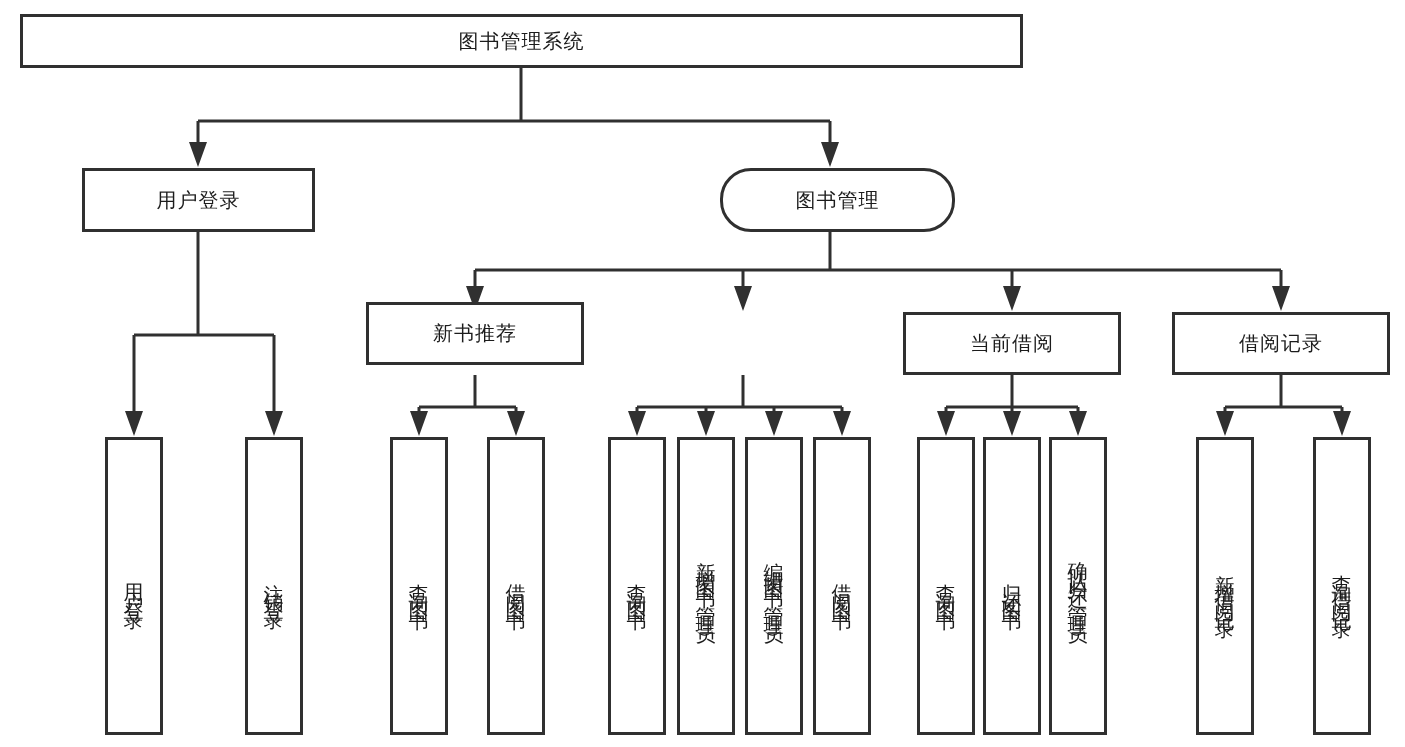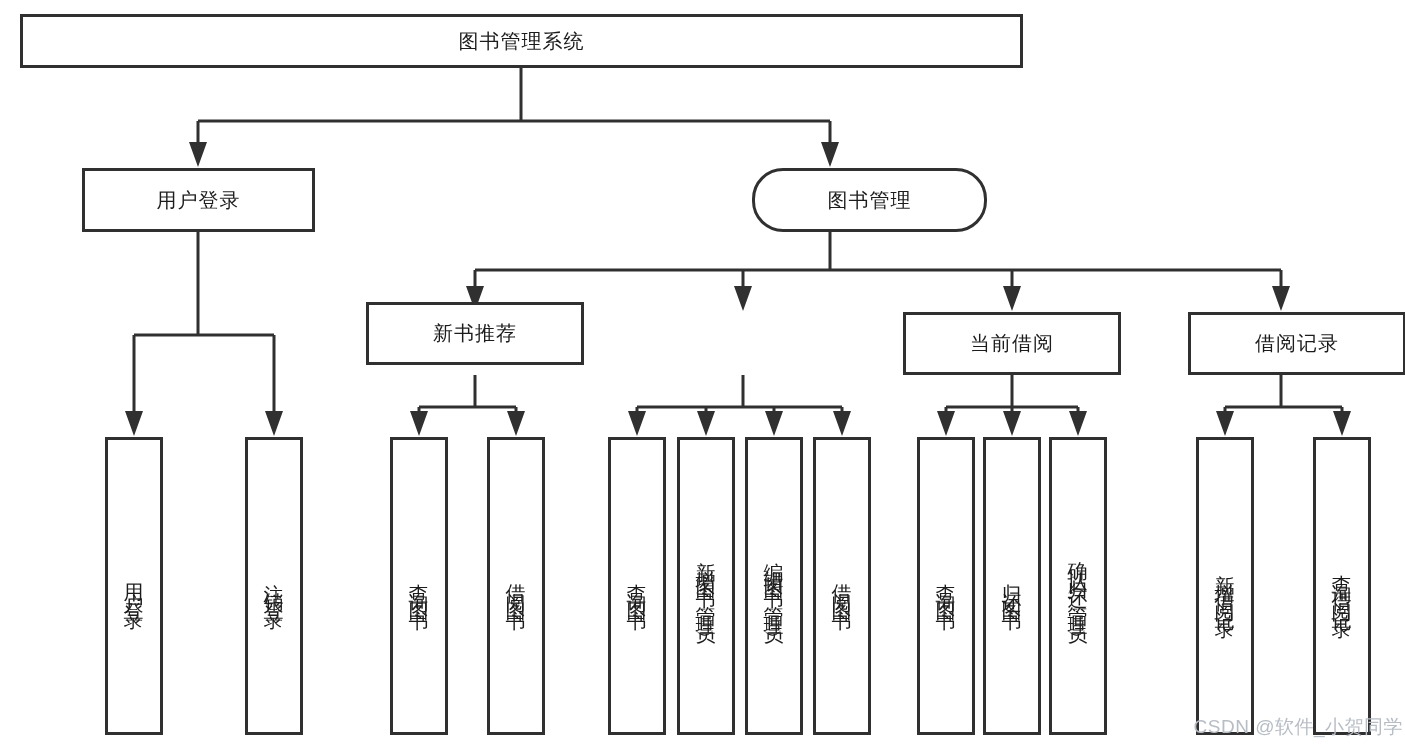--- a/index.html
+++ b/index.html
@@ -55,25 +55,25 @@
     top:715px;right:2px;
     font-size:19px;
     line-height:24px;
     color:var(--wm);
     letter-spacing:0.5px;
     z-index:5;
   }
   
   .n-root{left:20px;top:14px;width:1003px;height:54px;}
   .n-user{left:82px;top:168px;width:233px;height:64px;}
-  .n-book{left:752px;top:168px;width:235px;height:64px;border-radius:31px;}
+  .n-book{left:720px;top:168px;width:235px;height:64px;border-radius:31px;}
   .n-s0{left:366px;top:302px;width:218px;height:63px;}
   .n-s1{left:634px;top:312px;width:218px;height:63px;}
   .n-s2{left:903px;top:312px;width:218px;height:63px;}
-  .n-s3{left:1172px;top:312px;width:218px;height:63px;margin-left:16px;}
+  .n-s3{left:1172px;top:312px;width:218px;height:63px;}
   .l-a0{left:105px;}  .l-a1{left:245px;}
   .l-b0{left:390px;}  .l-b1{left:487px;}
   .l-c0{left:608px;}  .l-c1{left:677px;} .l-c2{left:745px;} .l-c3{left:813px;}
   .l-d0{left:917px;}  .l-d1{left:983px;} .l-d2{left:1049px;}
   .l-e0{left:1196px;} .l-e1{left:1313px;}
 </style>
 </head>
 <body>
 
 <div class="stage">
@@ -160,15 +160,14 @@
     <span class="vtext">确认归还（管理员）</span>
   </div>
 
   <div class="vbox l-e0">
     <span class="vtext">新增借阅记录</span>
   </div>
   <div class="vbox l-e1">
     <span class="vtext">查询借阅记录</span>
   </div>
 
-  <div class="watermark">CSDN @软件_小贺同学</div>
 
 </div>
 
 </body></html>

